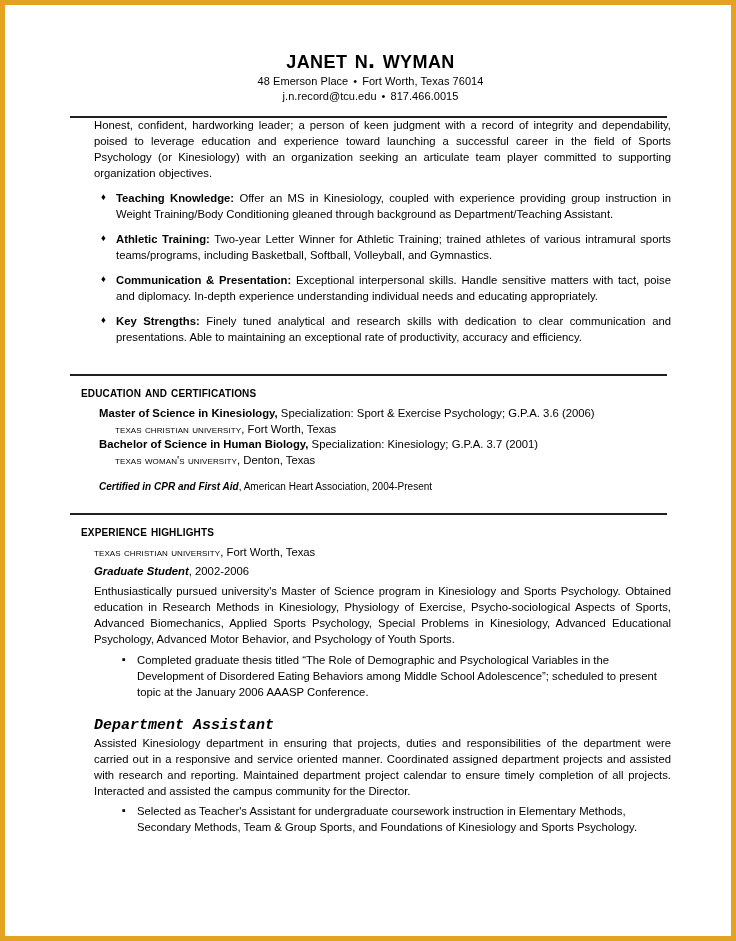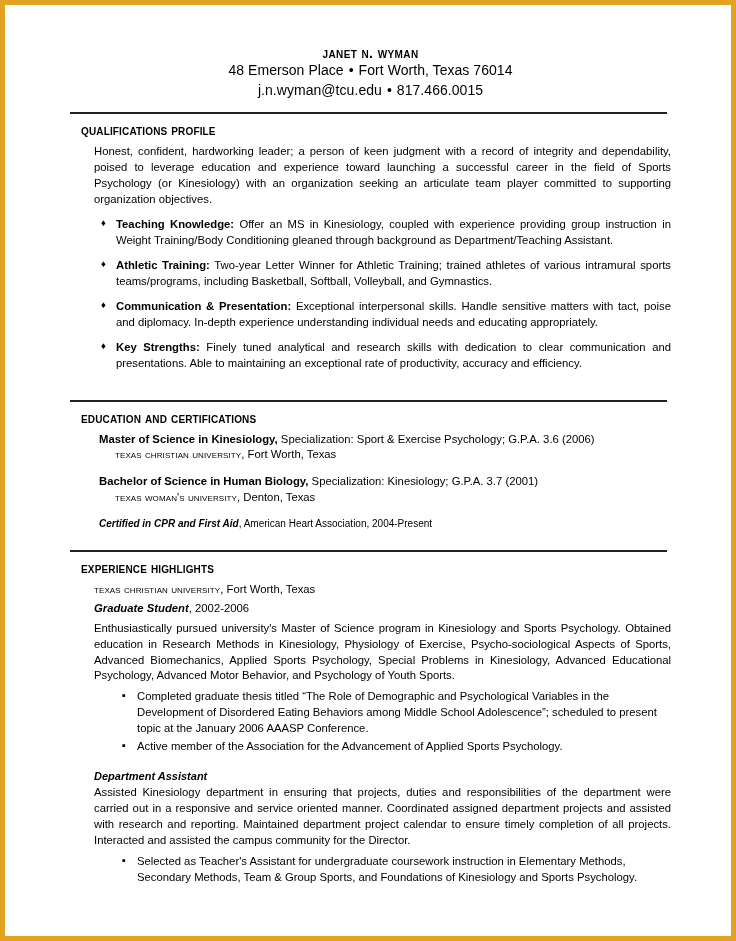--- a/index.html
+++ b/index.html
@@ -33,31 +33,31 @@
     position: absolute;
     left: 65px;
     top: 0;
     width: 601px;
   }
 
   
   .hdr-name {
     text-align: center;
     font-weight: bold;
-    font-size: 14px;
+    font-size: 25px;
     letter-spacing: 0.4px;
     font-variant: small-caps;
     text-transform: lowercase;
     color: #000;
     margin-top: 40px;
     line-height: 1.15;
   }
   .hdr-line {
     text-align: center;
-    font-size: 14px;
+    font-size: 11px;
     color: #000;
     line-height: 1.42;
     letter-spacing: 0.05px;
   }
   .hdr-line .sep { padding: 0 5px; }
 
   
   .rule {
     height: 0;
     border-top: 2.6px solid #231f20;
@@ -130,21 +130,21 @@
     content: "\25AA";
     position: absolute;
     left: -15px;
     top: -1px;
     font-size: 11px;
     color: #000;
   }
 
   
   .edu-entry { margin: 0 0 0 29px; }
-  .edu-entry + .edu-entry { margin-top: 11px; }
+  .edu-entry + .edu-entry { }
   .edu-deg {
     font-size: 11.3px;
     line-height: 1.4;
     color: #000;
   }
   .edu-deg b { font-weight: bold; }
   .edu-school {
     font-size: 11.3px;
     line-height: 1.4;
     color: #000;
@@ -178,48 +178,48 @@
     margin: 0 0 0 24px;
   }
   .exp-title {
     font-size: 11.3px;
     line-height: 1.4;
     color: #000;
     margin: 3px 0 4px 24px;
   }
   .exp-title b { font-weight: bold; font-style: italic; }
   .exp-role {
-    font-size: 11px;
+    font-size: 15px;
     font-weight: bold;
     font-style: italic;
     color: #000;
     margin: 0 0 0 24px;
     line-height: 1.4;
+    font-family: Liberation Mono, monospace;
   }
   .gap-lg { height: 19px; }
   .gap-md { height: 12px; }
 </style>
 </head>
 <body>
 
 <div class="page">
   <div class="sheet">
     <div class="content">
 
       <div class="hdr-name">Janet N. Wyman</div>
       <div class="hdr-line">
         <span>48 Emerson Place</span><span class="sep">•</span><span>Fort Worth, Texas 76014</span>
       </div>
       <div class="hdr-line">
-        <span>j.n.wyman@tcu.edu</span><span class="sep">•</span><span>817.466.0015</span>
+        <span>j.n.record@tcu.edu</span><span class="sep">•</span><span>817.466.0015</span>
       </div>
 
       <div class="rule top"></div>
 
-      <div class="sec-head">Qualifications Profile</div>
       <p class="para">Honest, confident, hardworking leader; a person of keen judgment with a record of integrity and dependability, poised to leverage education and experience toward launching a successful career in the field of Sports Psychology (or Kinesiology) with an organization seeking an articulate team player committed to supporting organization objectives.</p>
 
       <ul class="diamonds">
         <li>
           <span class="lead">Teaching Knowledge:</span><span> Offer an MS in Kinesiology, coupled with experience providing group instruction in Weight Training/Body Conditioning gleaned through background as Department/Teaching Assistant.</span>
         </li>
         <li>
           <span class="lead">Athletic Training:</span><span> Two-year Letter Winner for Athletic Training; trained athletes of various intramural sports teams/programs, including Basketball, Softball, Volleyball, and Gymnastics.</span>
         </li>
         <li>
@@ -267,21 +267,20 @@
       </div>
 
       <div class="exp-title">
         <b>Graduate Student</b><span>, 2002-2006</span>
       </div>
 
       <p class="para">Enthusiastically pursued university's Master of Science program in Kinesiology and Sports Psychology. Obtained education in Research Methods in Kinesiology, Physiology of Exercise, Psycho-sociological Aspects of Sports, Advanced Biomechanics, Applied Sports Psychology, Special Problems in Kinesiology, Advanced Educational Psychology, Advanced Motor Behavior, and Psychology of Youth Sports.</p>
 
       <ul class="squares">
         <li>Completed graduate thesis titled “The Role of Demographic and Psychological Variables in the Development of Disordered Eating Behaviors among Middle School Adolescence”; scheduled to present topic at the January 2006 AAASP Conference.</li>
-        <li>Active member of the Association for the Advancement of Applied Sports Psychology.</li>
       </ul>
 
       <div class="gap-md"></div>
 
       <div class="exp-role">Department Assistant</div>
       <p class="para">Assisted Kinesiology department in ensuring that projects, duties and responsibilities of the department were carried out in a responsive and service oriented manner. Coordinated assigned department projects and assisted with research and reporting. Maintained department project calendar to ensure timely completion of all projects. Interacted and assisted the campus community for the Director.</p>
 
       <ul class="squares">
         <li>Selected as Teacher's Assistant for undergraduate coursework instruction in Elementary Methods, Secondary Methods, Team &amp; Group Sports, and Foundations of Kinesiology and Sports Psychology.</li>
 

